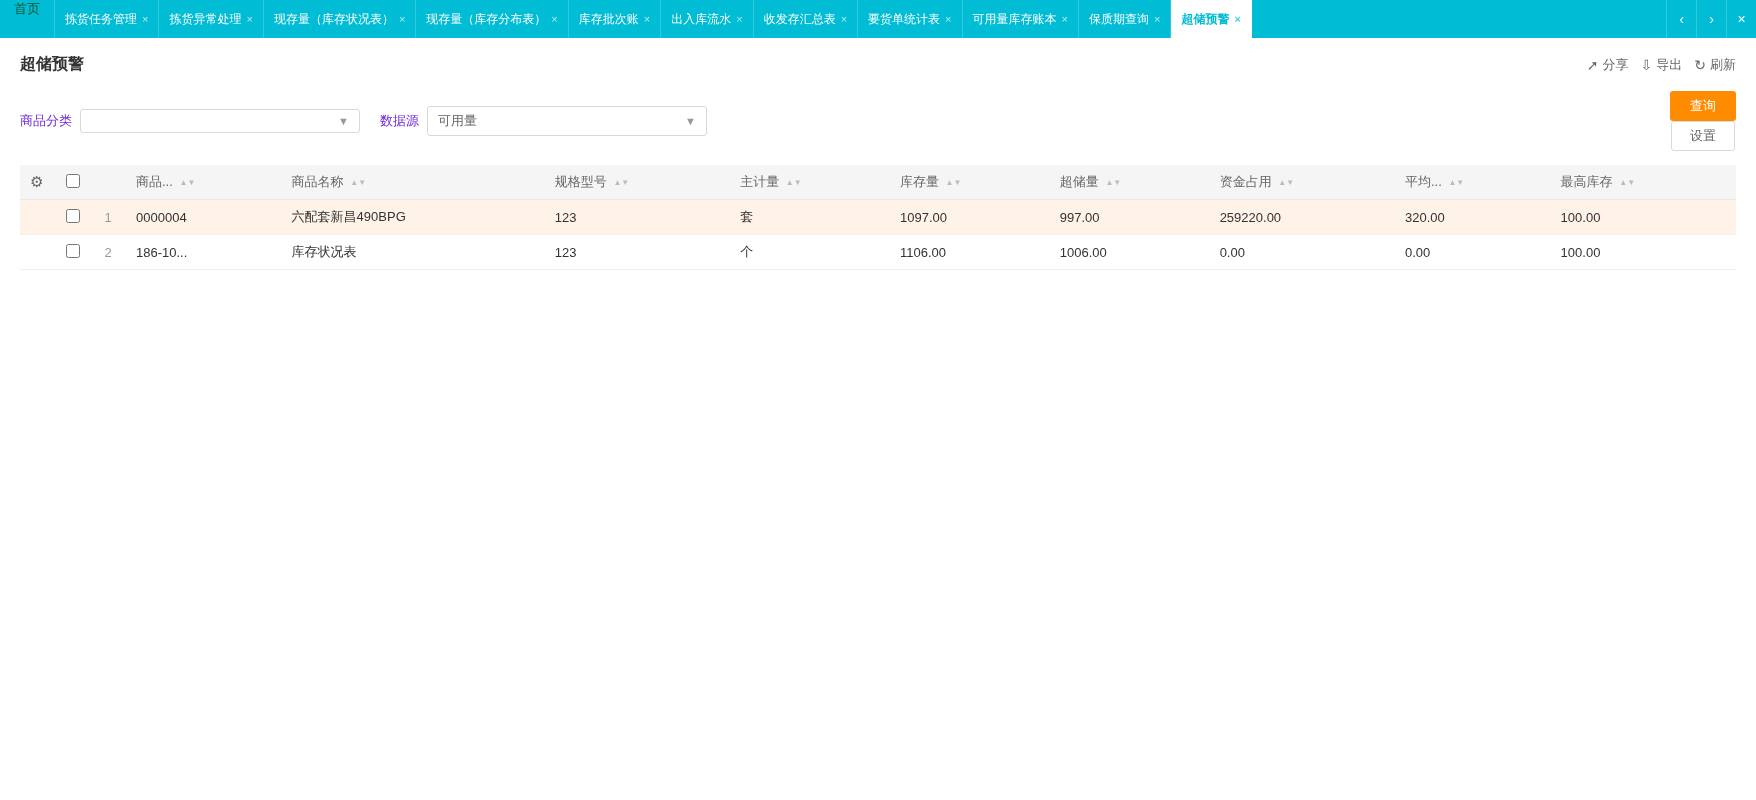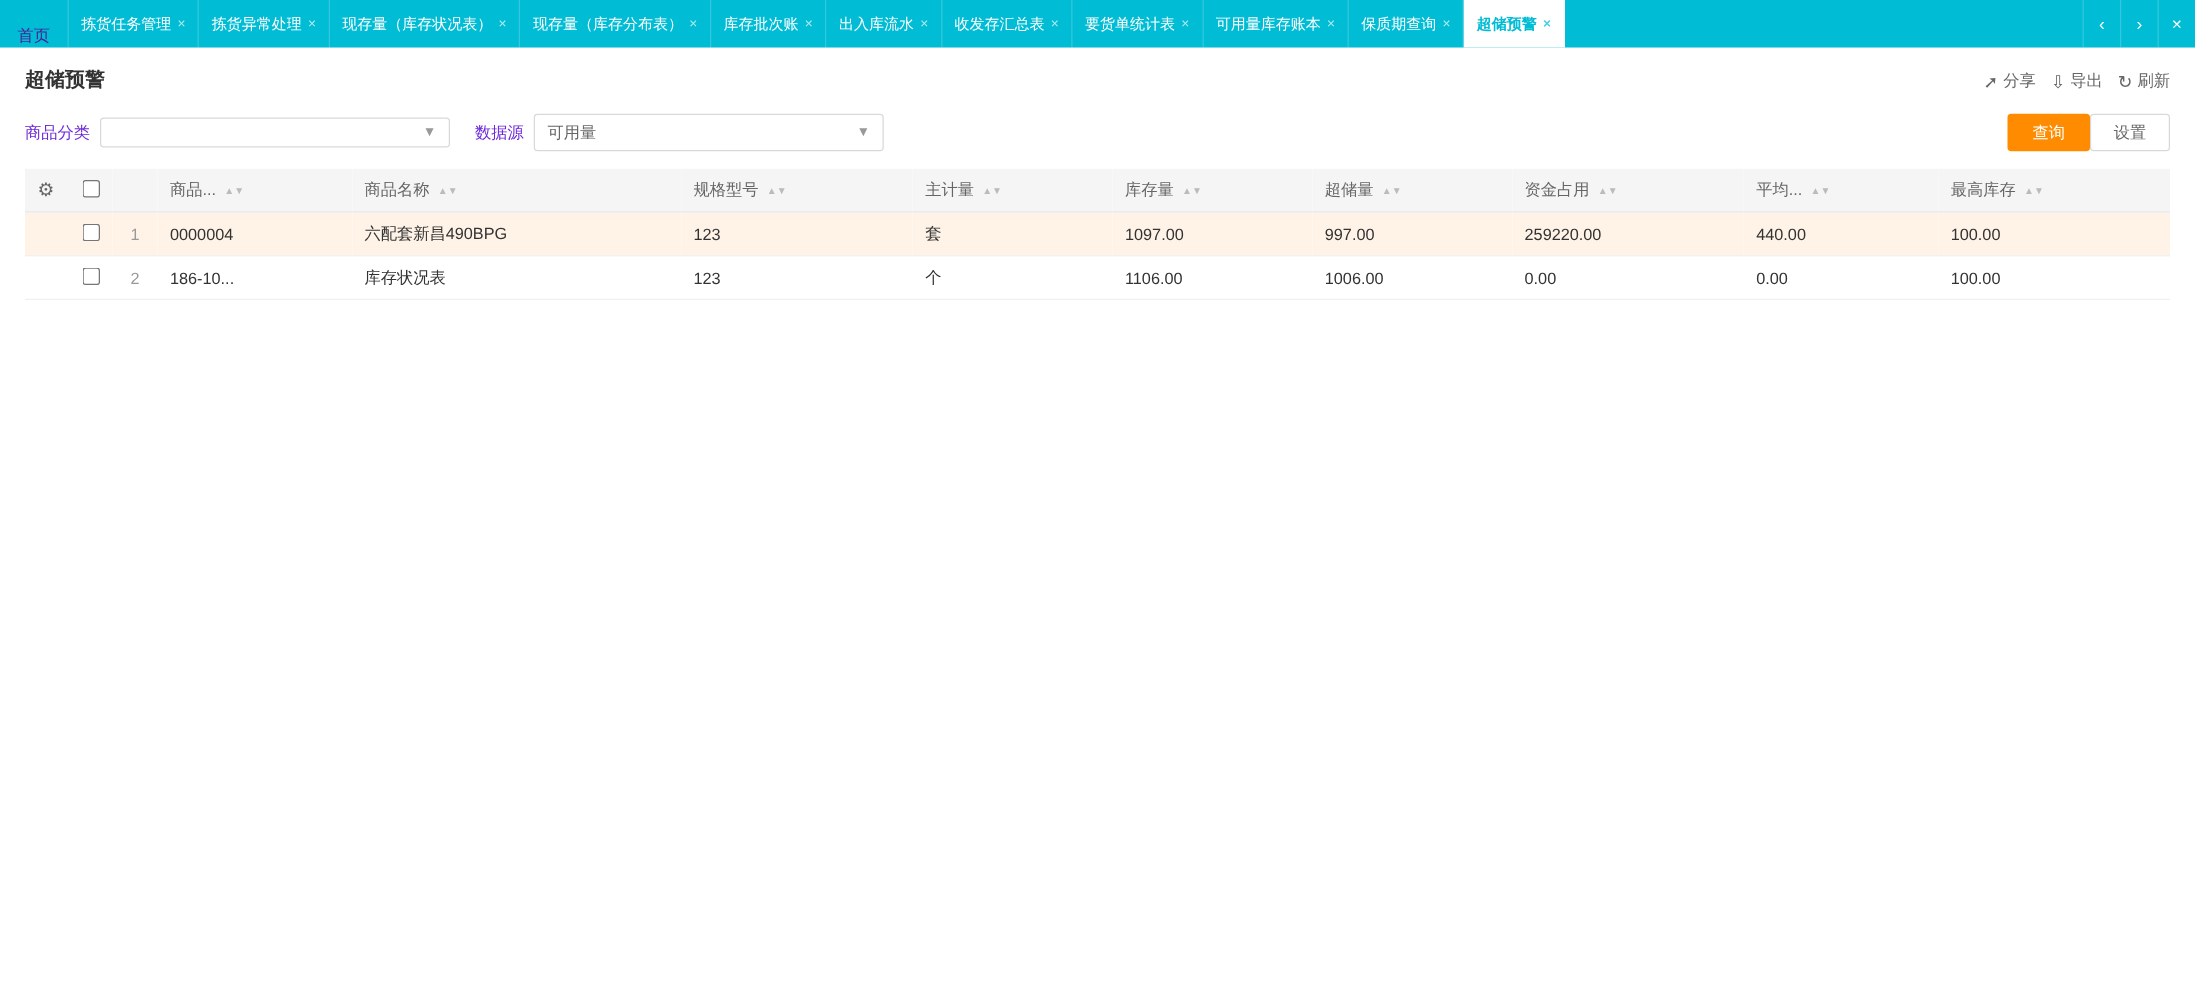--- a/index.html
+++ b/index.html
@@ -33,24 +33,24 @@
       font-weight: bold;
     }
     .nav-tab .close-x {
       margin-left: 5px;
       font-size: 11px;
       opacity: 0.7;
     }
     .nav-tab.active .close-x { color: #00bcd4; }
     .nav-home {
       display: flex;
-      align-items: flex-end;
+      align-items: flex-start;
       height: 38px;
       padding: 0 14px;
-      color: #4c1d95;
+      color: #14532d;
       font-size: 13px;
       cursor: pointer;
       border-right: 1px solid rgba(255,255,255,0.2);
     }
     .nav-arrows {
       display: flex;
       align-items: center;
       margin-left: auto;
     }
     .nav-arrow-btn {
@@ -151,20 +151,21 @@
       padding: 5px 18px;
       font-size: 13px;
       cursor: pointer;
       margin-left: 0;
     }
 
     .filter-right {
       display: flex;
       align-items: center;
       margin-left: auto;
+      flex-direction: column;
     }
 
     
     .data-table {
       width: 100%;
       border-collapse: collapse;
       font-size: 13px;
     }
     .data-table th {
       background: #f5f5f5;
@@ -371,21 +372,21 @@
         <input type="checkbox" style="">
       </td>
       <td class="row-num">1</td>
       <td>0000004</td>
       <td>六配套新昌490BPG</td>
       <td>123</td>
       <td>套</td>
       <td>1097.00</td>
       <td>997.00</td>
       <td>259220.00</td>
-      <td>440.00</td>
+      <td>320.00</td>
       <td>100.00</td>
     </tr>
         <tr>
       <td class="settings-icon-cell"></td>
       <td class="checkbox-cell">
         <input type="checkbox" style="">
       </td>
       <td class="row-num">2</td>
       <td>186-10...</td>
       <td>库存状况表</td>

